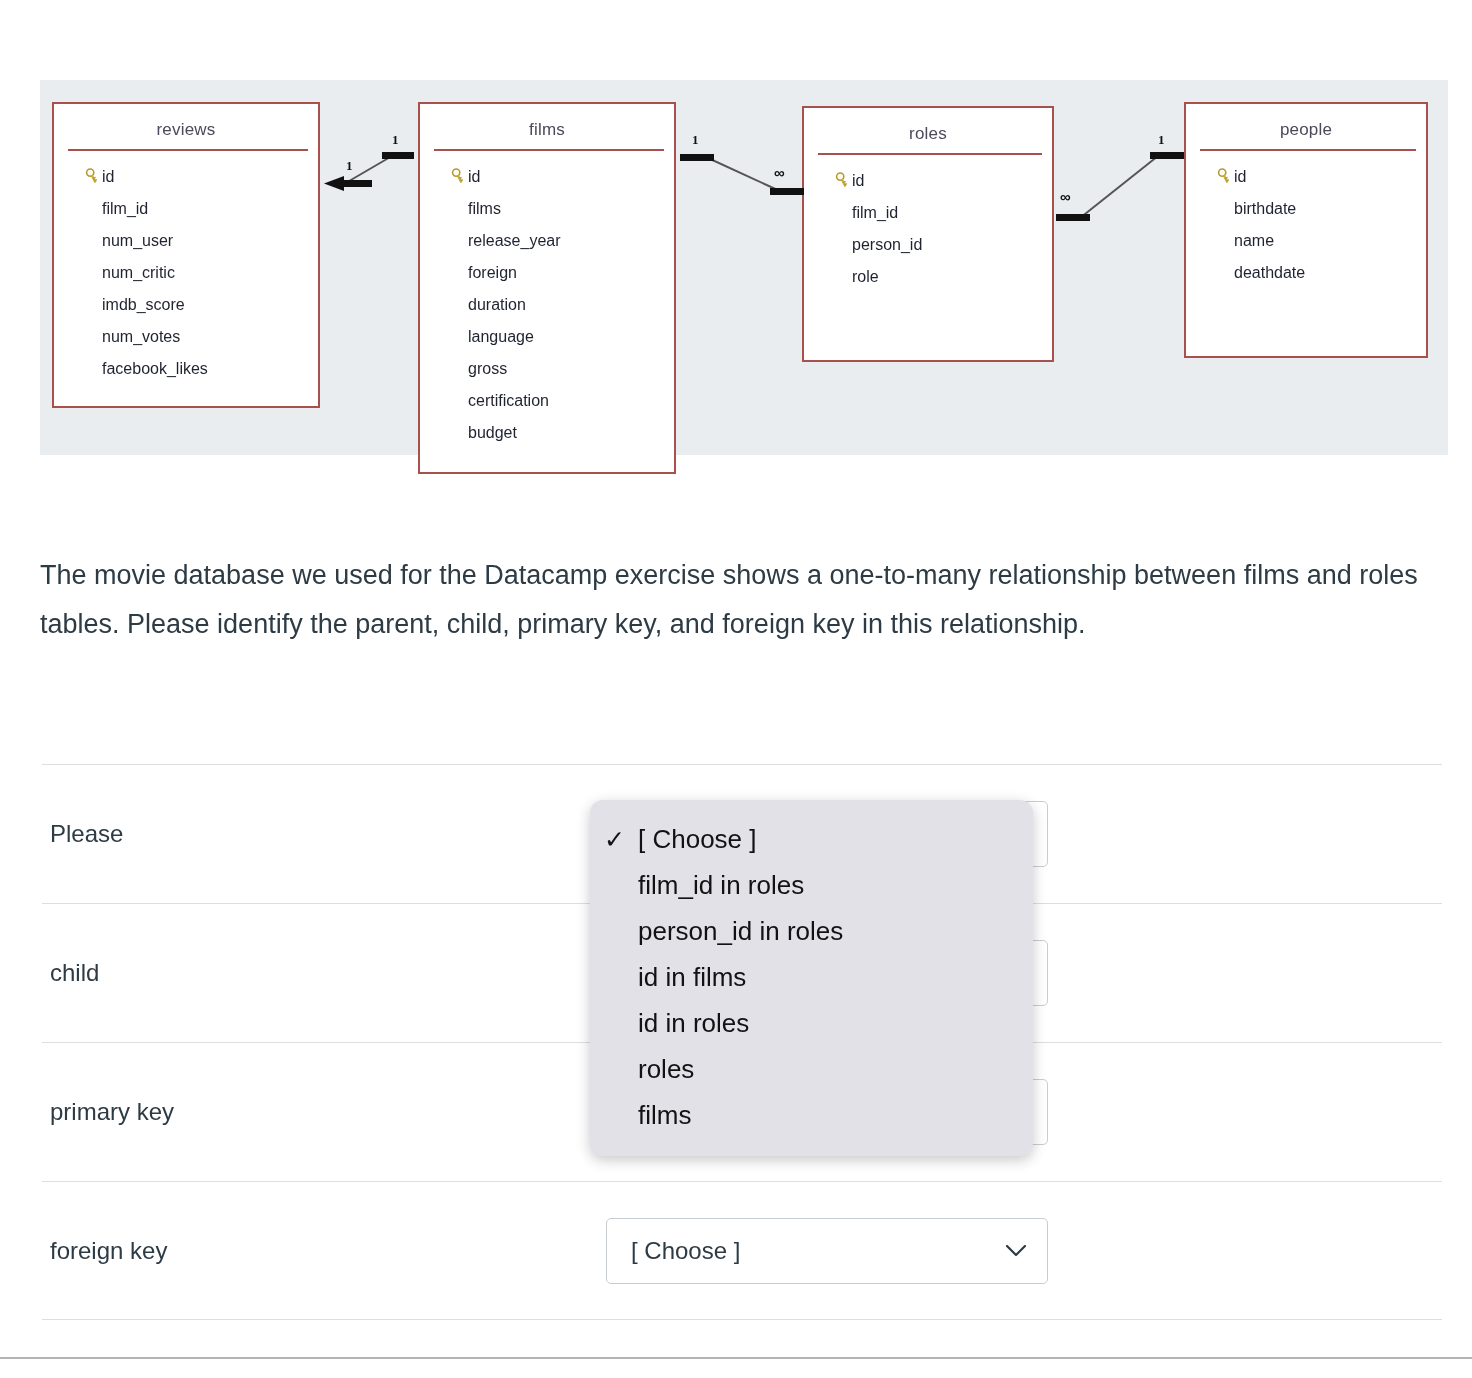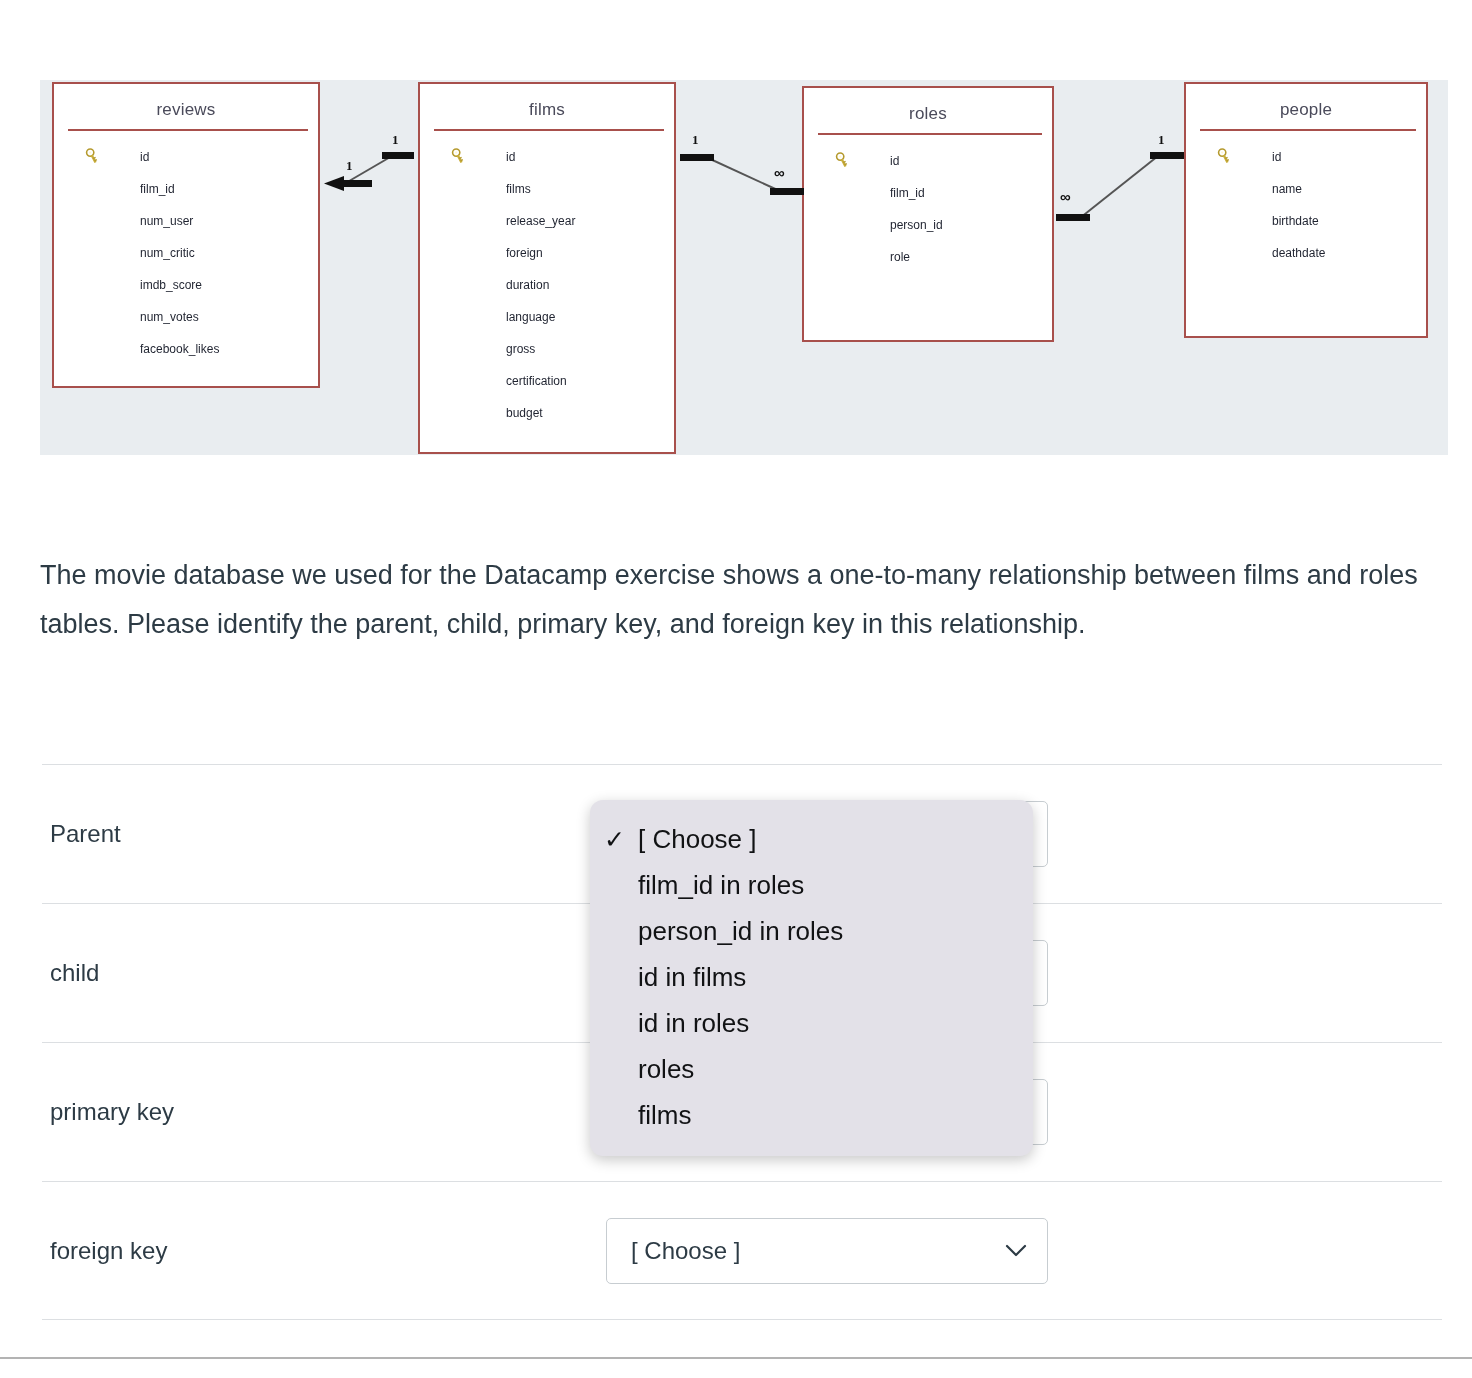--- a/index.html
+++ b/index.html
@@ -23,42 +23,43 @@
     top: 80px;
     width: 1408px;
     height: 375px;
     background: #e9edf0;
   }
   .er-table {
     position: absolute;
     background: #ffffff;
     border: 2px solid #a8504c;
     box-sizing: border-box;
+    margin-top: 20px;
   }
   .er-title {
     text-align: center;
     font-size: 17px;
     color: #4a4a5a;
     padding-top: 16px;
     padding-bottom: 9px;
     letter-spacing: .2px;
   }
   .er-rule {
     height: 0;
     border-top: 2px solid #a8504c;
     margin: 0 10px 0 14px;
   }
   .er-fields {
     padding-top: 10px;
   }
   .er-field {
-    font-size: 12px;
+    font-size: 16px;
     color: #1f2330;
     line-height: 32px;
-    padding-left: 86px;
+    padding-left: 48px;
     position: relative;
     white-space: nowrap;
   }
   .key-icon {
     position: absolute;
     left: 31px;
     top: 7px;
     width: 16px;
     height: 17px;
   }
@@ -264,22 +265,22 @@
     <div class="er-fields">
       <div class="er-field">
         <svg class="key-icon" viewBox="0 0 16 17">
           <circle cx="5.2" cy="4.6" r="3.6" fill="none" stroke="#b59a2e" stroke-width="1.6"></circle>
           <circle cx="5.2" cy="4.6" r="1.1" fill="#fff7d0"></circle>
           <path d="M6.6 7 L10.5 14.5" stroke="#c9ae3c" stroke-width="2.4" fill="none"></path>
           <path d="M8.2 10.6 L10.6 9.4 M9.5 12.8 L11.8 11.6" stroke="#b59a2e" stroke-width="1.6"></path>
         </svg>
         <span>id</span>
       </div>
+      <div class="er-field"><span>birthdate</span></div>
       <div class="er-field"><span>name</span></div>
-      <div class="er-field"><span>birthdate</span></div>
       <div class="er-field"><span>deathdate</span></div>
     </div>
   </div>
 
   <div class="conn" style="left:280px; top:56px; width:100px; height:60px;">
     <svg width="100" height="60">
       <line x1="24" y1="48" x2="72" y2="20" stroke="#555555" stroke-width="2"></line>
       <rect x="62" y="16" width="32" height="7" fill="#111111"></rect>
       <rect x="22" y="44" width="30" height="7" fill="#111111"></rect>
       <polygon points="4,47.5 24,40 24,55" fill="#111111"></polygon>
@@ -308,21 +309,21 @@
     <span class="card-label" style="left:104px; top:0px;">1</span>
   </div>
 
 </div>
 
 <div class="question">The movie database we used for the Datacamp exercise shows a one-to-many relationship between films and roles tables. Please identify the parent, child, primary key, and foreign key in this relationship.</div>
 
 <div class="form-area">
 
   <div class="form-row">
-    <div class="row-label">Parent</div>
+    <div class="row-label">Please</div>
     <div class="select-box">
       <span class="select-value">[ Choose ]</span>
       <svg class="chevron" viewBox="0 0 22 14">
         <path d="M2 2 L11 11 L20 2" fill="none" stroke="#2d3b45" stroke-width="2.2" stroke-linecap="round" stroke-linejoin="round"></path>
       </svg>
     </div>
   </div>
 
   <div class="form-row">
     <div class="row-label">child</div>

